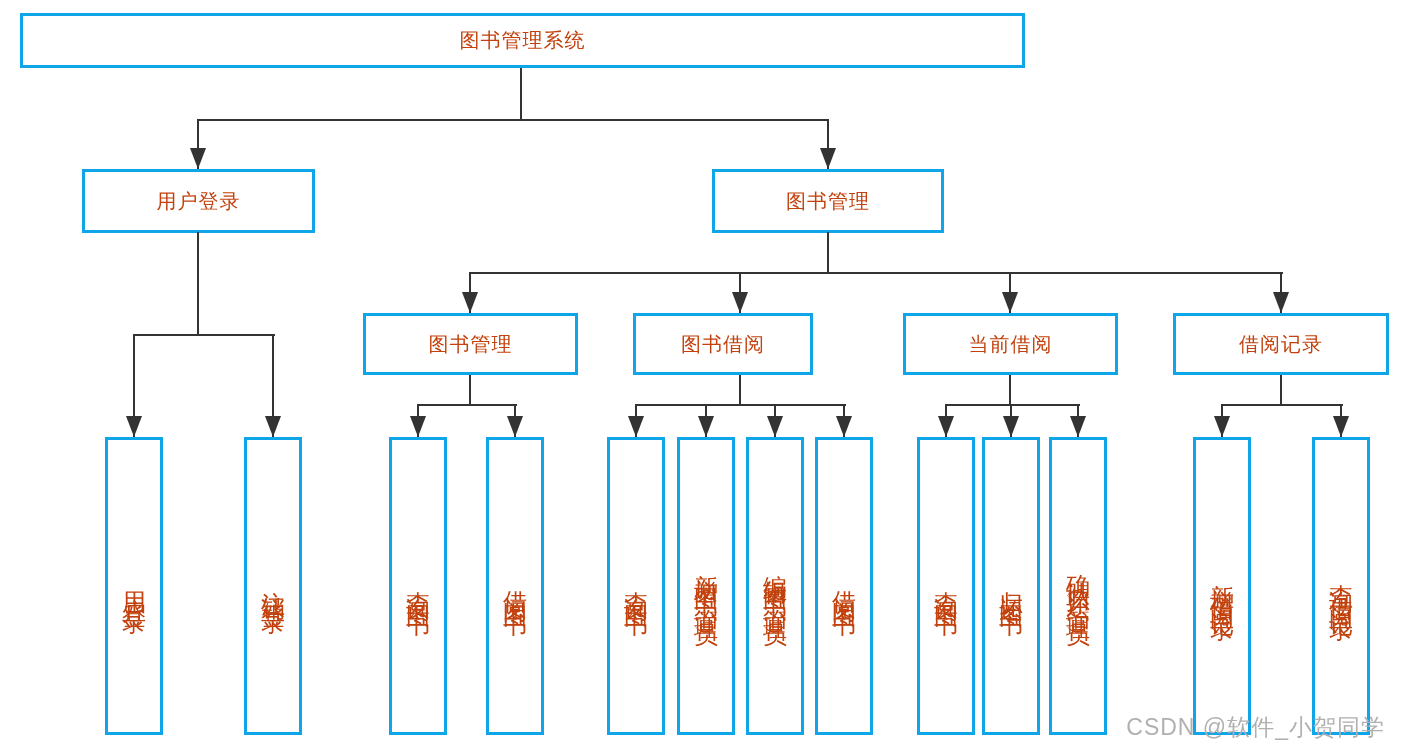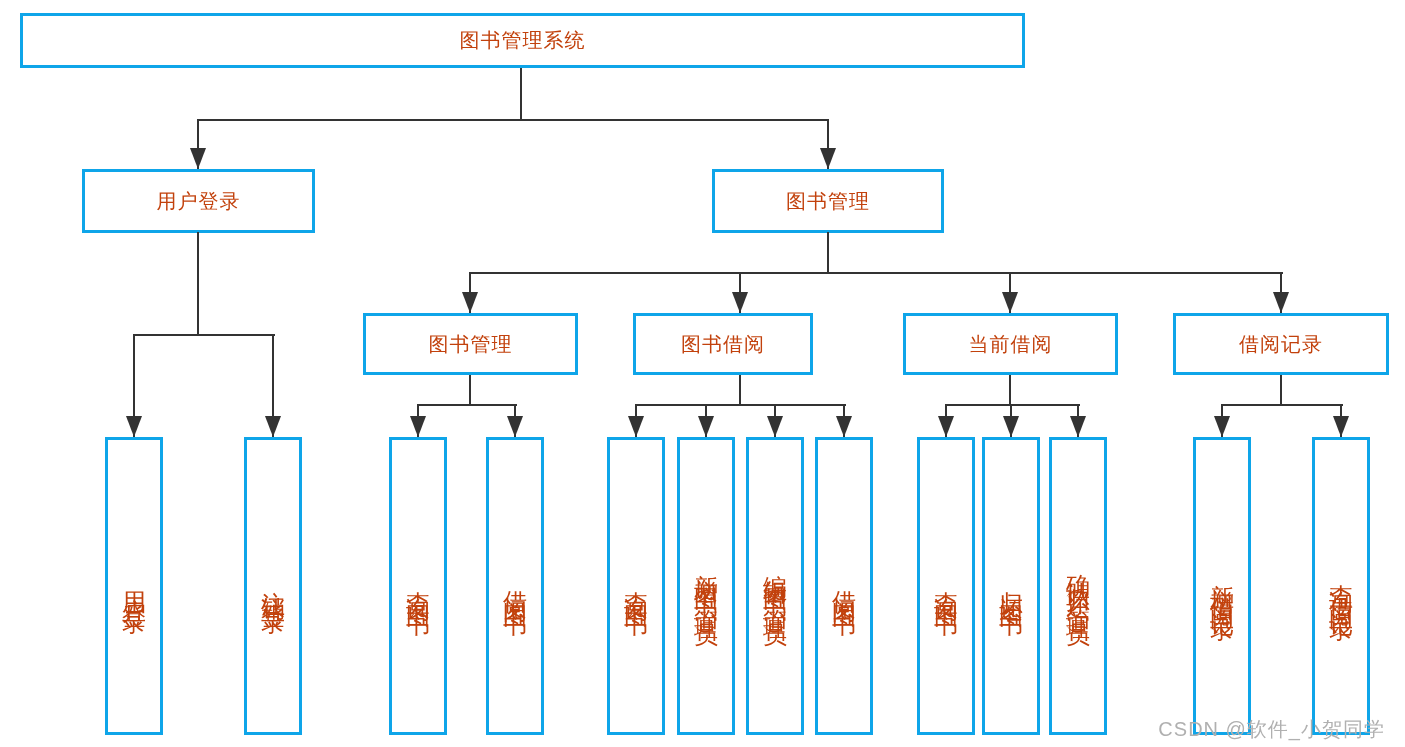--- a/index.html
+++ b/index.html
@@ -22,21 +22,21 @@
   }
   .line  { position:absolute; background:#333333; }
   .arrow {
     position:absolute; width:0; height:0;
     border-left:8px solid transparent;
     border-right:8px solid transparent;
     border-top:21px solid #333333;
   }
   .watermark {
     position:absolute; right:20px; bottom:4px;
-    font-size:20px; color:#b0b0b0; letter-spacing:1px;
+    font-size:23px; color:#b0b0b0; letter-spacing:1px;
     white-space:nowrap;
   }
 </style>
 </head>
 <body>
 
 <div class="canvas">
 
   <div class="node horiz" style="left:20px; top:13px; width:1005px; height:55px;">图书管理系统</div>
 

